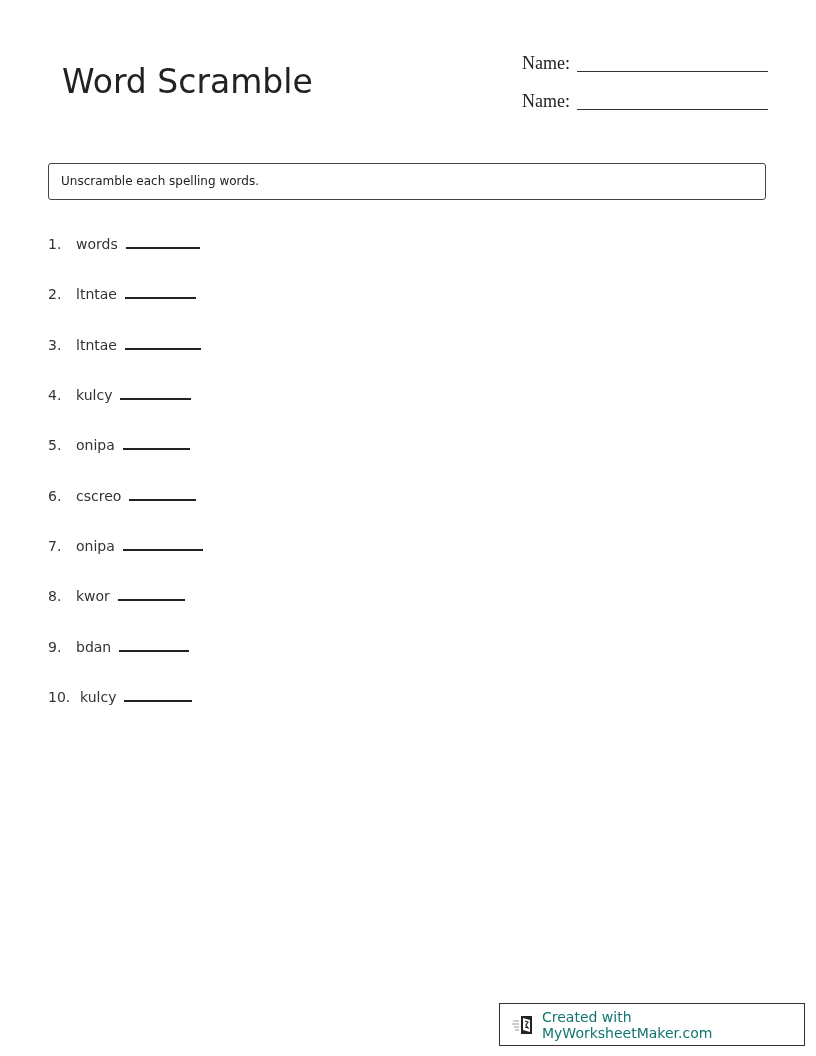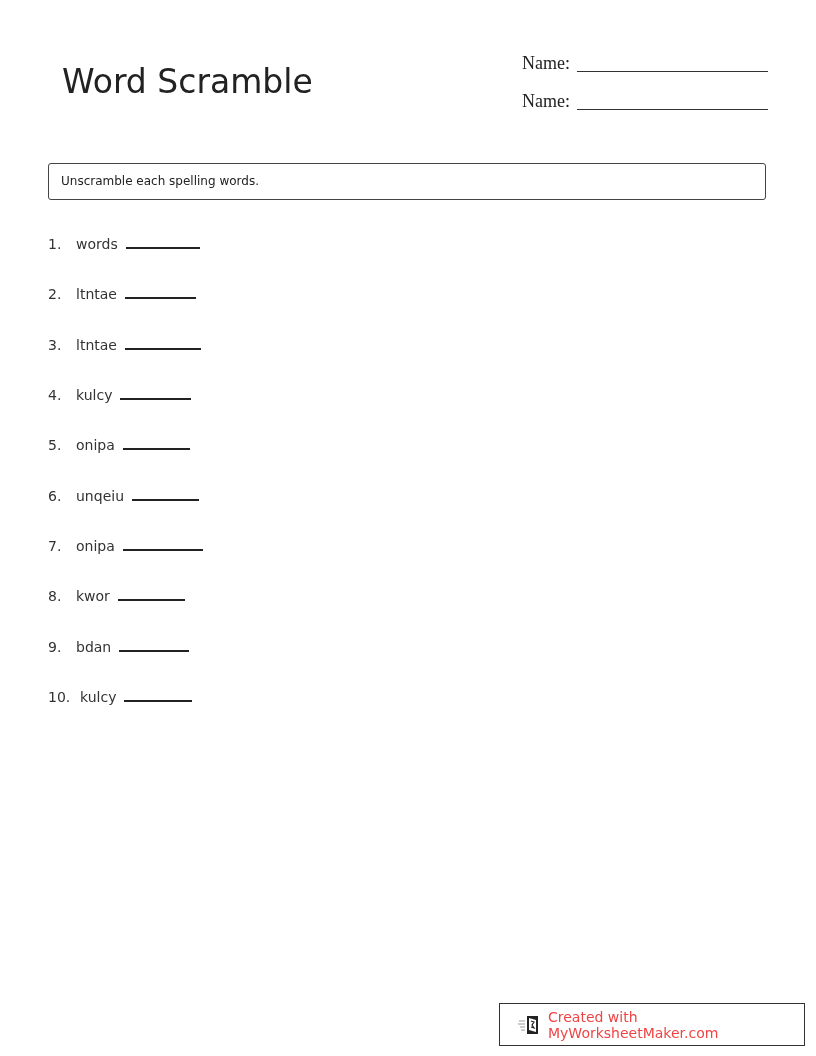--- a/index.html
+++ b/index.html
@@ -9,21 +9,21 @@
     .field .lbl { width: 70px; text-align: right; padding-right: 7px; line-height: 20px; }
     .field .line { width: 191px; border-bottom: 1.5px solid #333; height: 18px; margin-bottom: -7px; }
     .field.name { left: 500px; top: 53px; }
     .field.date { left: 500px; top: 91px; }
     .instructions { position: absolute; left: 48px; top: 163px; width: 718px; height: 37px; border: 1.5px solid #444; border-radius: 3px; box-sizing: border-box; font-size: 12px; line-height: 35px; padding-left: 12px; color: #222; font-family: "DejaVu Sans", sans-serif; }
     .list { position: absolute; left: 48px; top: 230px; }
     .item { position: absolute; left: 0; display: flex; align-items: flex-end; white-space: nowrap; font-size: 14px; color: #333; font-family: "DejaVu Sans", sans-serif; height: 22px; }
     .item .num { display: inline-block; width: 28px; }
     .item .word { display: inline-block; }
     .item .blank { display: inline-block; height: 0; border-bottom: 2px solid #222; margin-left: 8px; margin-bottom: 3px; }
-    .footer { position: absolute; left: 499px; top: 1003px; width: 306px; height: 43px; border: 1.5px solid #333; box-sizing: border-box; display: flex; align-items: center; padding-left: 18px; font-size: 14px; color: #ef4444; font-family: "DejaVu Sans", sans-serif; }
+    .footer { position: absolute; left: 499px; top: 1003px; width: 306px; height: 43px; border: 1.5px solid #333; box-sizing: border-box; display: flex; align-items: center; padding-left: 12px; font-size: 14px; color: #0f766e; font-family: "DejaVu Sans", sans-serif; }
     .footer .logo { width: 24px; height: 22px; margin-right: 6px; display: inline-block; }
   </style>
 </head>
 <body>
 
 <h1 class="title">Word Scramble</h1>
 
 <div class="field name">
   <span class="lbl">Name:</span>
   <span class="line"></span>
@@ -57,21 +57,21 @@
     <span class="word">kulcy</span>
     <span class="blank" style="width:71px"></span>
   </div>
   <div class="item" style="top:201px">
     <span class="num">5.</span>
     <span class="word">onipa</span>
     <span class="blank" style="width:67px"></span>
   </div>
   <div class="item" style="top:252px">
     <span class="num">6.</span>
-    <span class="word">unqeiu</span>
+    <span class="word">cscreo</span>
     <span class="blank" style="width:67px"></span>
   </div>
   <div class="item" style="top:302px">
     <span class="num">7.</span>
     <span class="word">onipa</span>
     <span class="blank" style="width:80px"></span>
   </div>
   <div class="item" style="top:352px">
     <span class="num">8.</span>
     <span class="word">kwor</span>

